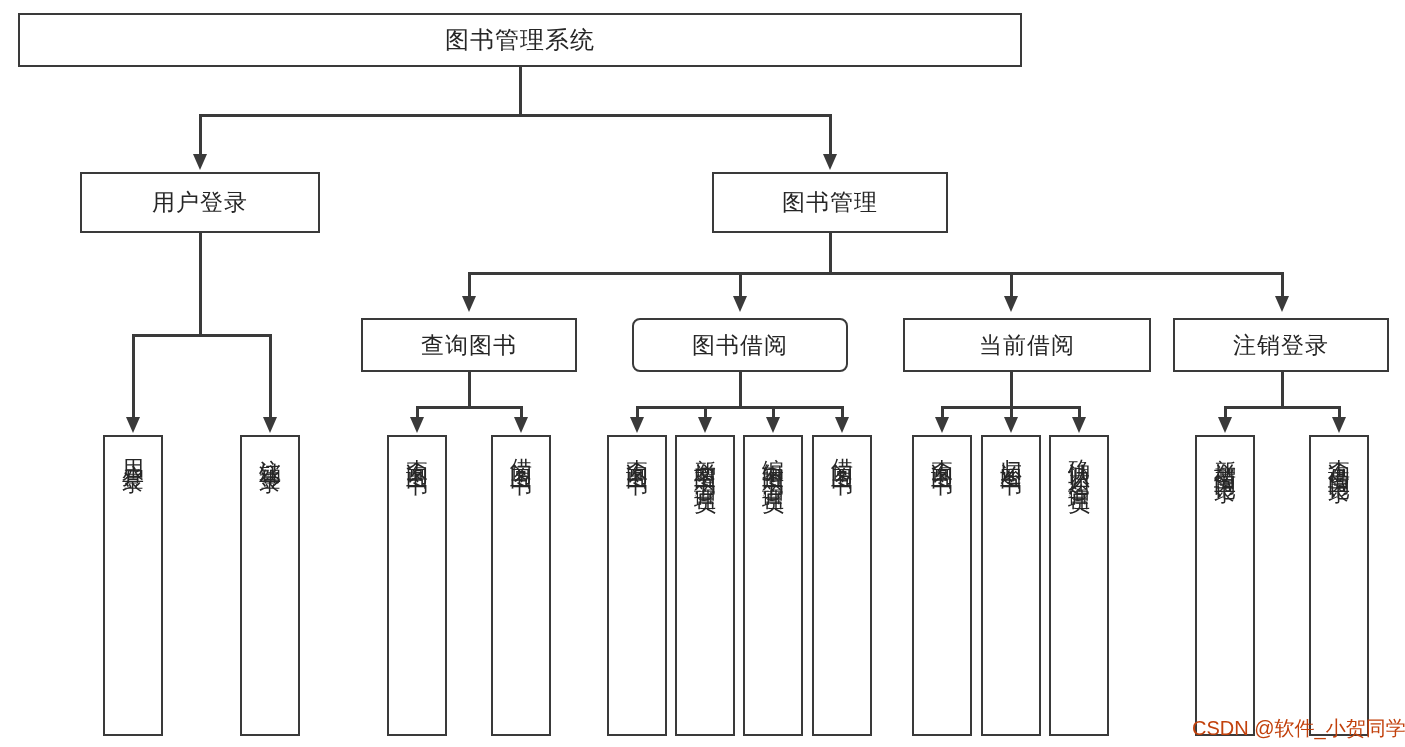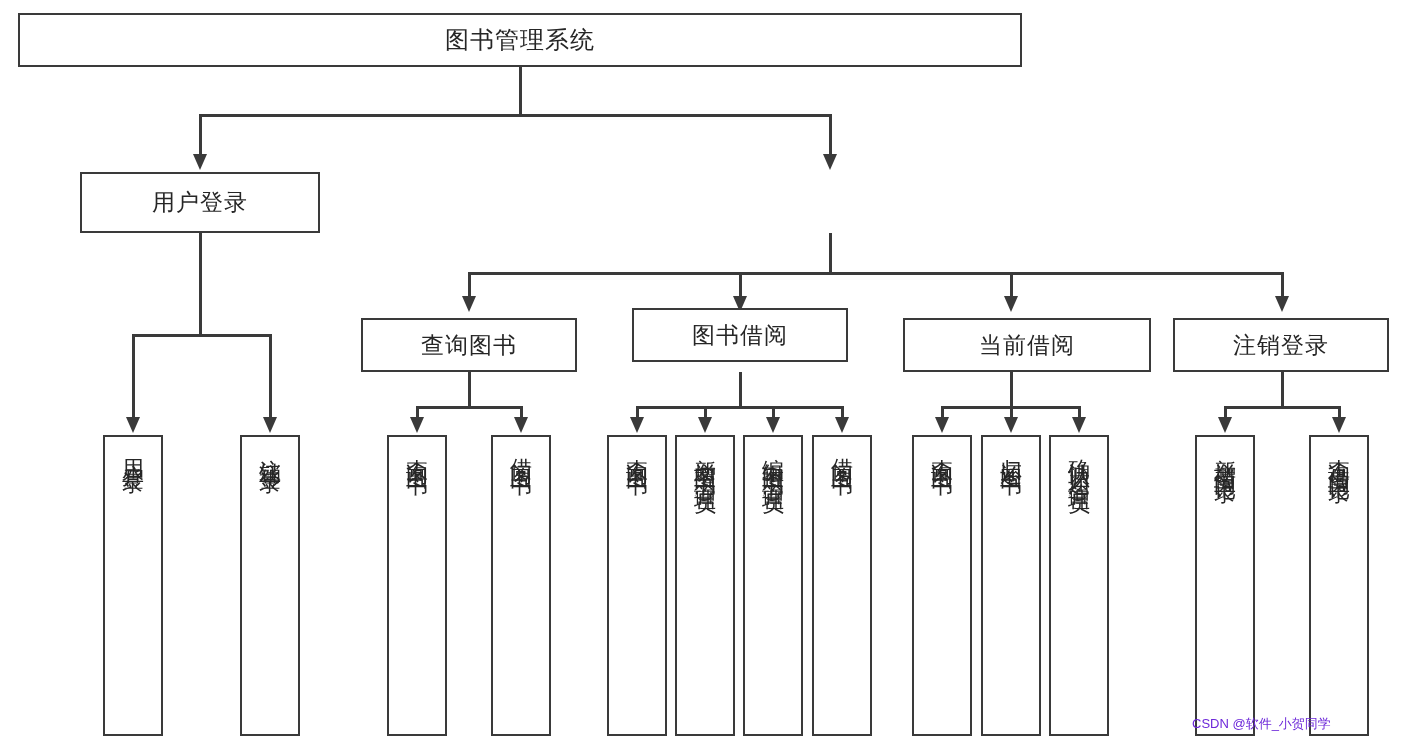--- a/index.html
+++ b/index.html
@@ -66,22 +66,22 @@
     width: 0;
     height: 0;
     border-left: 7px solid transparent;
     border-right: 7px solid transparent;
     border-top: 16px solid #3a3a3a;
   }
 
   
   #watermark {
     position: absolute;
-    font-size: 13px;
-    color: #6d28d9;
+    font-size: 20px;
+    color: #c2410c;
     white-space: nowrap;
     letter-spacing: 0px;
   }
 </style>
 </head>
 <body>
 
 <div id="canvas">
 
   <div class="node node-h node-root" style="left:18px; top:13px; width:1004px; height:54px;">
@@ -91,20 +91,23 @@
   <div class="ln ln-v" style="left:519px; top:67px; height:47px;"></div>
 
   <div class="ln ln-h" style="left:199px; top:114px; width:632px;"></div>
   <div class="ln ln-v" style="left:199px; top:114px; height:42px;"></div>
   <div class="arrow" style="left:193px; top:154px;"></div>
   <div class="ln ln-v" style="left:829px; top:114px; height:42px;"></div>
   <div class="arrow" style="left:823px; top:154px;"></div>
 
   <div class="node node-h" style="left:80px; top:172px; width:240px; height:61px;">
     <span>用户登录</span>
+  </div>
+  <div class="node node-h" style="left:712px; top:172px; width:236px; height:61px;">
+    <span>图书管理</span>
   </div>
 
   <div class="ln ln-v" style="left:199px; top:233px; height:101px;"></div>
   <div class="ln ln-h" style="left:132px; top:334px; width:137px;"></div>
   <div class="ln ln-v" style="left:132px; top:334px; height:85px;"></div>
   <div class="arrow" style="left:126px; top:417px;"></div>
   <div class="ln ln-v" style="left:269px; top:334px; height:85px;"></div>
   <div class="arrow" style="left:263px; top:417px;"></div>
 
   <div class="ln ln-v" style="left:829px; top:233px; height:39px;"></div>
@@ -114,21 +117,21 @@
   <div class="ln ln-v" style="left:739px; top:272px; height:26px;"></div>
   <div class="arrow" style="left:733px; top:296px;"></div>
   <div class="ln ln-v" style="left:1010px; top:272px; height:26px;"></div>
   <div class="arrow" style="left:1004px; top:296px;"></div>
   <div class="ln ln-v" style="left:1281px; top:272px; height:26px;"></div>
   <div class="arrow" style="left:1275px; top:296px;"></div>
 
   <div class="node node-h" style="left:361px; top:318px; width:216px; height:54px;">
     <span>查询图书</span>
   </div>
-  <div class="node node-h" style="left:632px; top:308px; width:216px; height:54px;">
+  <div class="node node-h" style="left:632px; top:318px; width:216px; height:54px;border-radius:8px;">
     <span>图书借阅</span>
   </div>
   <div class="node node-h" style="left:903px; top:318px; width:248px; height:54px;">
     <span>当前借阅</span>
   </div>
   <div class="node node-h" style="left:1173px; top:318px; width:216px; height:54px;">
     <span>注销登录</span>
   </div>
 
   <div class="ln ln-v" style="left:468px; top:372px; height:34px;"></div>

